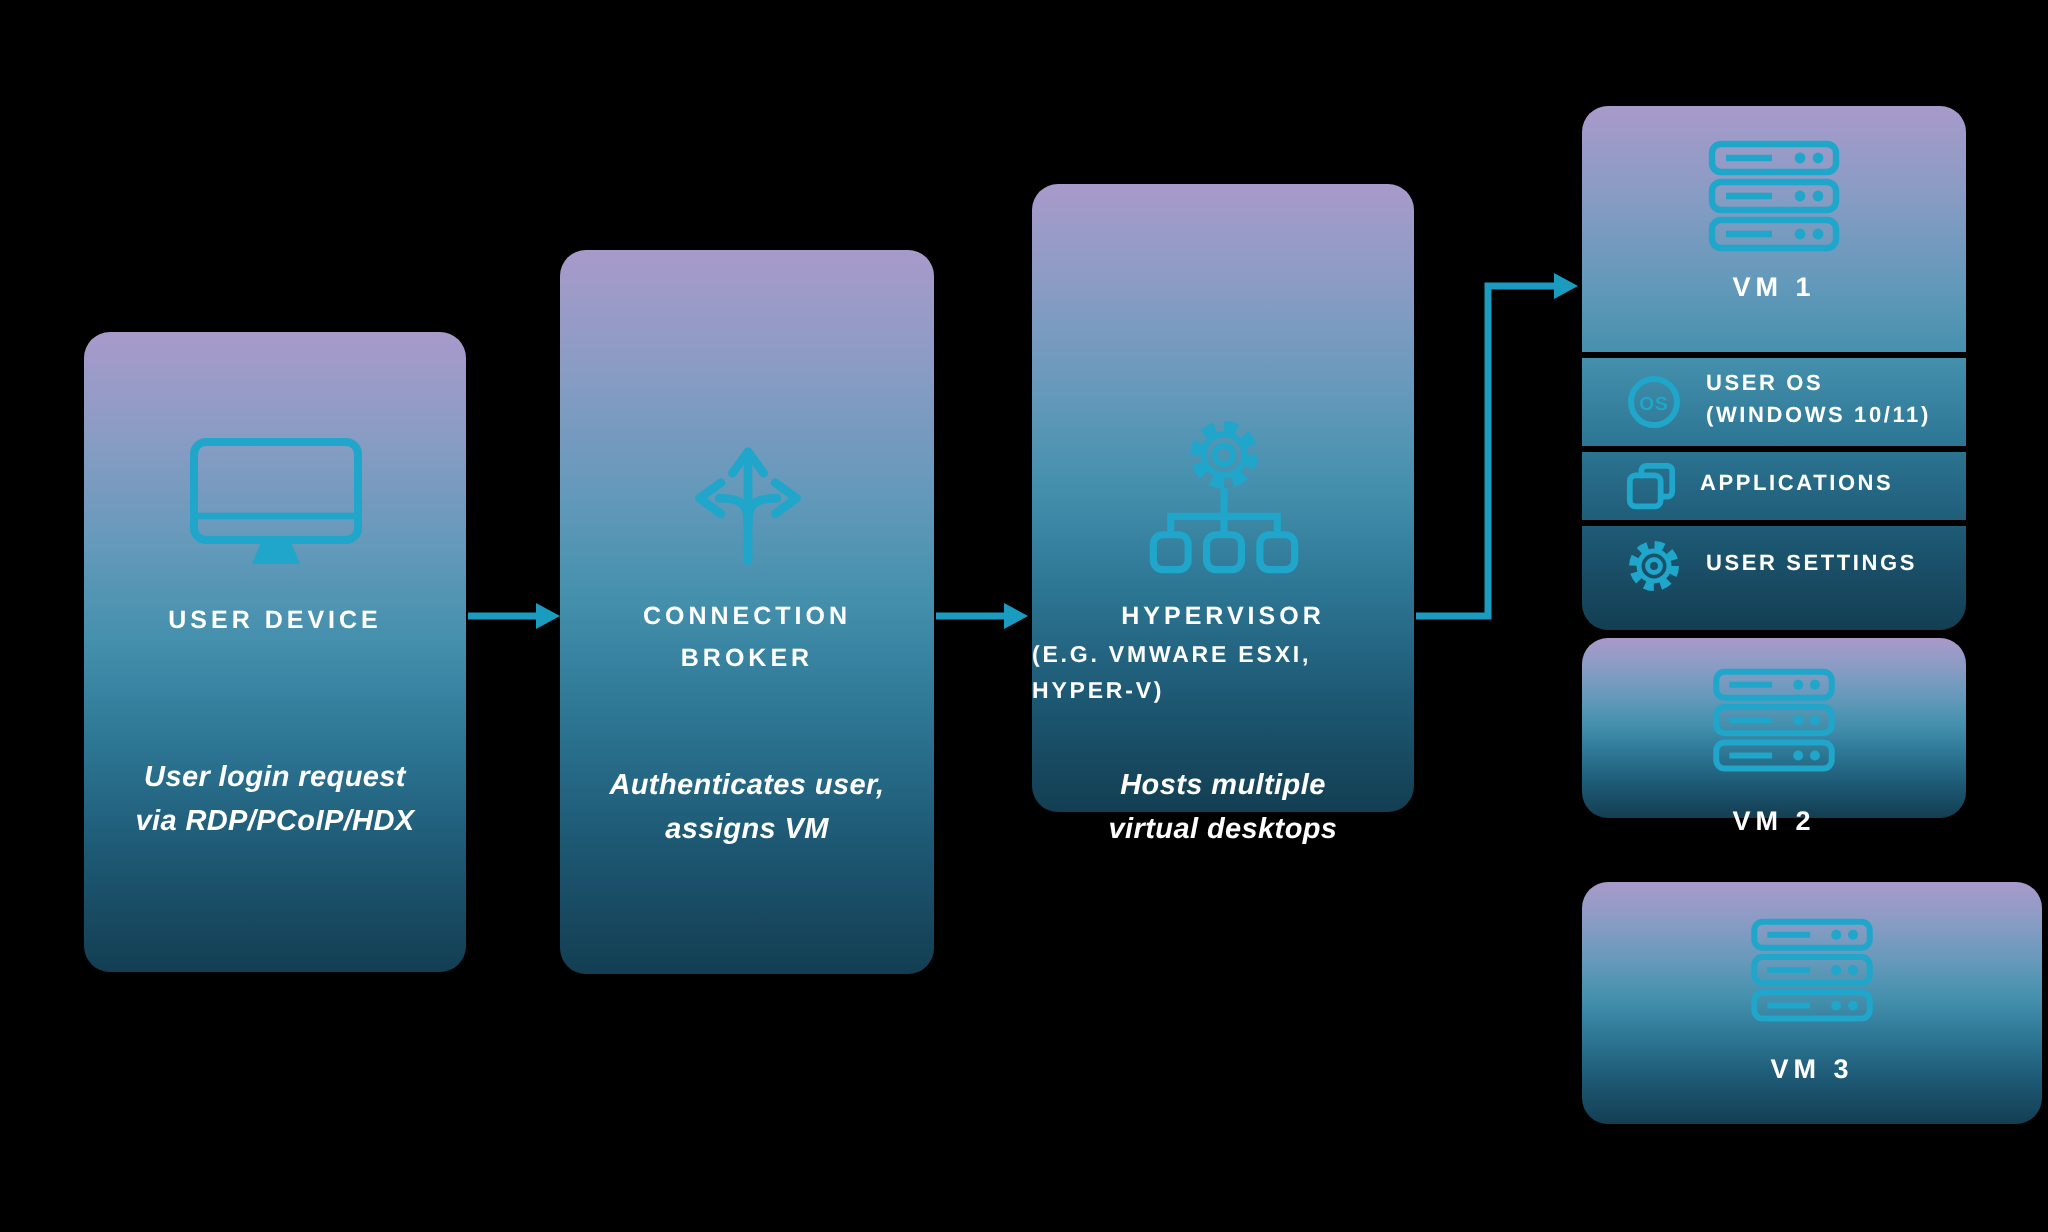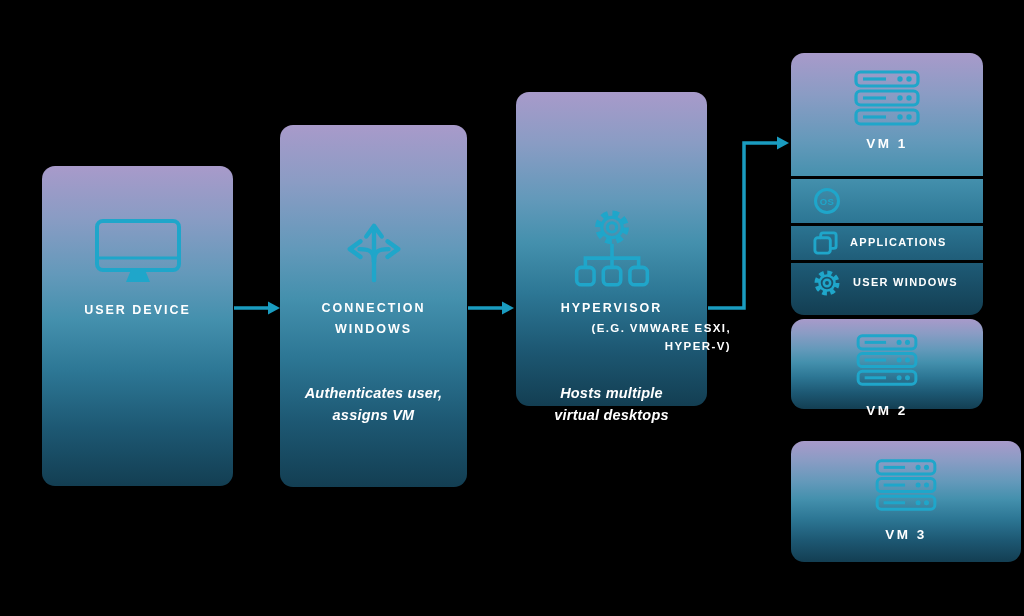--- a/index.html
+++ b/index.html
@@ -19,23 +19,23 @@
       #2d7795 64%, #1d5873 82%, #133e52 100%);
   }
 
   .card-icon { position:absolute; left:0; width:100%; display:flex; justify-content:center; }
   .card-title {
     position:absolute; left:0; width:100%; text-align:center;
     color:var(--text,#fff); font-weight:700; font-size:12.5px;
     letter-spacing:2px; line-height:1.65; white-space:pre-line;
   }
   .card-subtitle {
-    position:absolute; left:0; width:100%; text-align:right;
+    position:absolute; left:0; width:100%; text-align:left;
     color:var(--text,#fff); font-weight:700; font-size:11.5px;
-    letter-spacing:1.4px; line-height:1.6; white-space:pre-line;margin-left:24px;
+    letter-spacing:1.4px; line-height:1.6; white-space:pre-line;
   }
   .card-desc {
     position:absolute; left:0; width:100%; text-align:center;
     color:var(--text,#fff); font-style:italic; font-weight:600;
     font-size:14.5px; line-height:1.55; white-space:pre-line; letter-spacing:0.2px;
   }
 
   .vm-title {
     position:absolute; left:0; width:100%; text-align:center;
     color:var(--text,#fff); font-weight:700; font-size:13.5px; letter-spacing:2.5px;
@@ -77,38 +77,40 @@
     <div class="card-icon" style="top:52px">
       <svg width="88" height="66" viewBox="0 0 88 66">
         <g class="icon-stroke" stroke-width="4">
           <rect x="3" y="3" width="82" height="49" rx="6"></rect>
           <line x1="3" y1="40" x2="85" y2="40" stroke-width="3.2"></line>
         </g>
         <path class="icon-fill" d="M37 52 L32 64 L56 64 L51 52 Z"></path>
       </svg>
     </div>
     <div class="card-title" style="top:134px">USER DEVICE</div>
+    <div class="card-desc" style="top:212px">User login request
+via RDP/PCoIP/HDX</div>
   </div>
 
   <div class="card" style="left:280px; top:125px; width:187px; height:362px">
     <div class="card-icon" style="top:96px">
       <svg width="64" height="64" viewBox="0 0 64 66">
         <g class="icon-stroke" stroke-width="4.5" stroke-linecap="round" stroke-linejoin="round">
           <path d="M32 61 L32 34"></path>
           <path d="M32 42 C32 31.5 28 29 17 29"></path>
           <path d="M32 42 C32 31.5 36 29 47 29"></path>
           <path d="M32 32 L32 10"></path>
           <path d="M24 16 L32 5 L40 16"></path>
           <path d="M18 21 L7 29 L18 37"></path>
           <path d="M46 21 L57 29 L46 37"></path>
         </g>
       </svg>
     </div>
     <div class="card-title" style="top:173px">CONNECTION
-WINDOWS</div>
+BROKER</div>
     <div class="card-desc" style="top:257px">Authenticates user,
 assigns VM</div>
   </div>
 
   <div class="card" style="left:516px; top:92px; width:191px; height:314px">
     <div class="card-icon" style="top:118px">
       <svg width="78" height="84" viewBox="0 0 76 82">
         <g class="icon-stroke">
           <circle cx="38" cy="17" r="13.5" stroke-width="6" stroke-dasharray="6.2 4.4"></circle>
           <circle cx="38" cy="17" r="10" stroke-width="3"></circle>
@@ -151,41 +153,43 @@
       </svg>
     </div>
     <div class="vm-title" style="top:83px">VM 1</div>
 
     <div class="divider" style="top:123px"></div>
     <div class="vm-row" style="top:126px; height:44px">
       <svg width="30" height="30" viewBox="0 0 30 30">
         <circle cx="15" cy="15" r="11.5" class="icon-stroke" stroke-width="3"></circle>
         <text x="15" y="19" text-anchor="middle" font-size="9.5" font-weight="700" letter-spacing="0.5" class="icon-fill">OS</text>
       </svg>
+      <div class="row-label">USER OS
+(WINDOWS 10/11)</div>
     </div>
 
     <div class="divider" style="top:170px"></div>
     <div class="vm-row" style="top:173px; height:34px">
       <svg width="27" height="27" viewBox="0 0 28 28">
         <g class="icon-stroke" stroke-width="3" stroke-linejoin="round" stroke-linecap="round">
           <path d="M9 8 L9 5.5 A2.5 2.5 0 0 1 11.5 3 L22.5 3 A2.5 2.5 0 0 1 25 5.5 L25 16.5 A2.5 2.5 0 0 1 22.5 19 L19 19"></path>
           <rect x="3" y="8" width="16" height="16" rx="3"></rect>
         </g>
       </svg>
       <div class="row-label">APPLICATIONS</div>
     </div>
 
     <div class="divider" style="top:207px"></div>
     <div class="vm-row" style="top:210px; height:52px; padding-bottom:12px">
       <svg width="30" height="30" viewBox="0 0 30 30">
         <circle cx="15" cy="15" r="10" class="icon-stroke" stroke-width="5" stroke-dasharray="4.5 3.35"></circle>
         <circle cx="15" cy="15" r="7.5" class="icon-stroke" stroke-width="2.5"></circle>
         <circle cx="15" cy="15" r="3.2" class="icon-stroke" stroke-width="2.5"></circle>
       </svg>
-      <div class="row-label">USER WINDOWS</div>
+      <div class="row-label">USER SETTINGS</div>
     </div>
   </div>
 
   <div class="card" style="left:791px; top:319px; width:192px; height:90px">
     <div class="card-icon" style="top:15px">
       <svg width="62" height="54" viewBox="0 0 66 58">
         <g class="icon-stroke" stroke-width="3.2">
           <rect x="2" y="2" width="62" height="14" rx="4.5"></rect>
           <rect x="2" y="21" width="62" height="14" rx="4.5"></rect>
           <rect x="2" y="40" width="62" height="14" rx="4.5"></rect>

